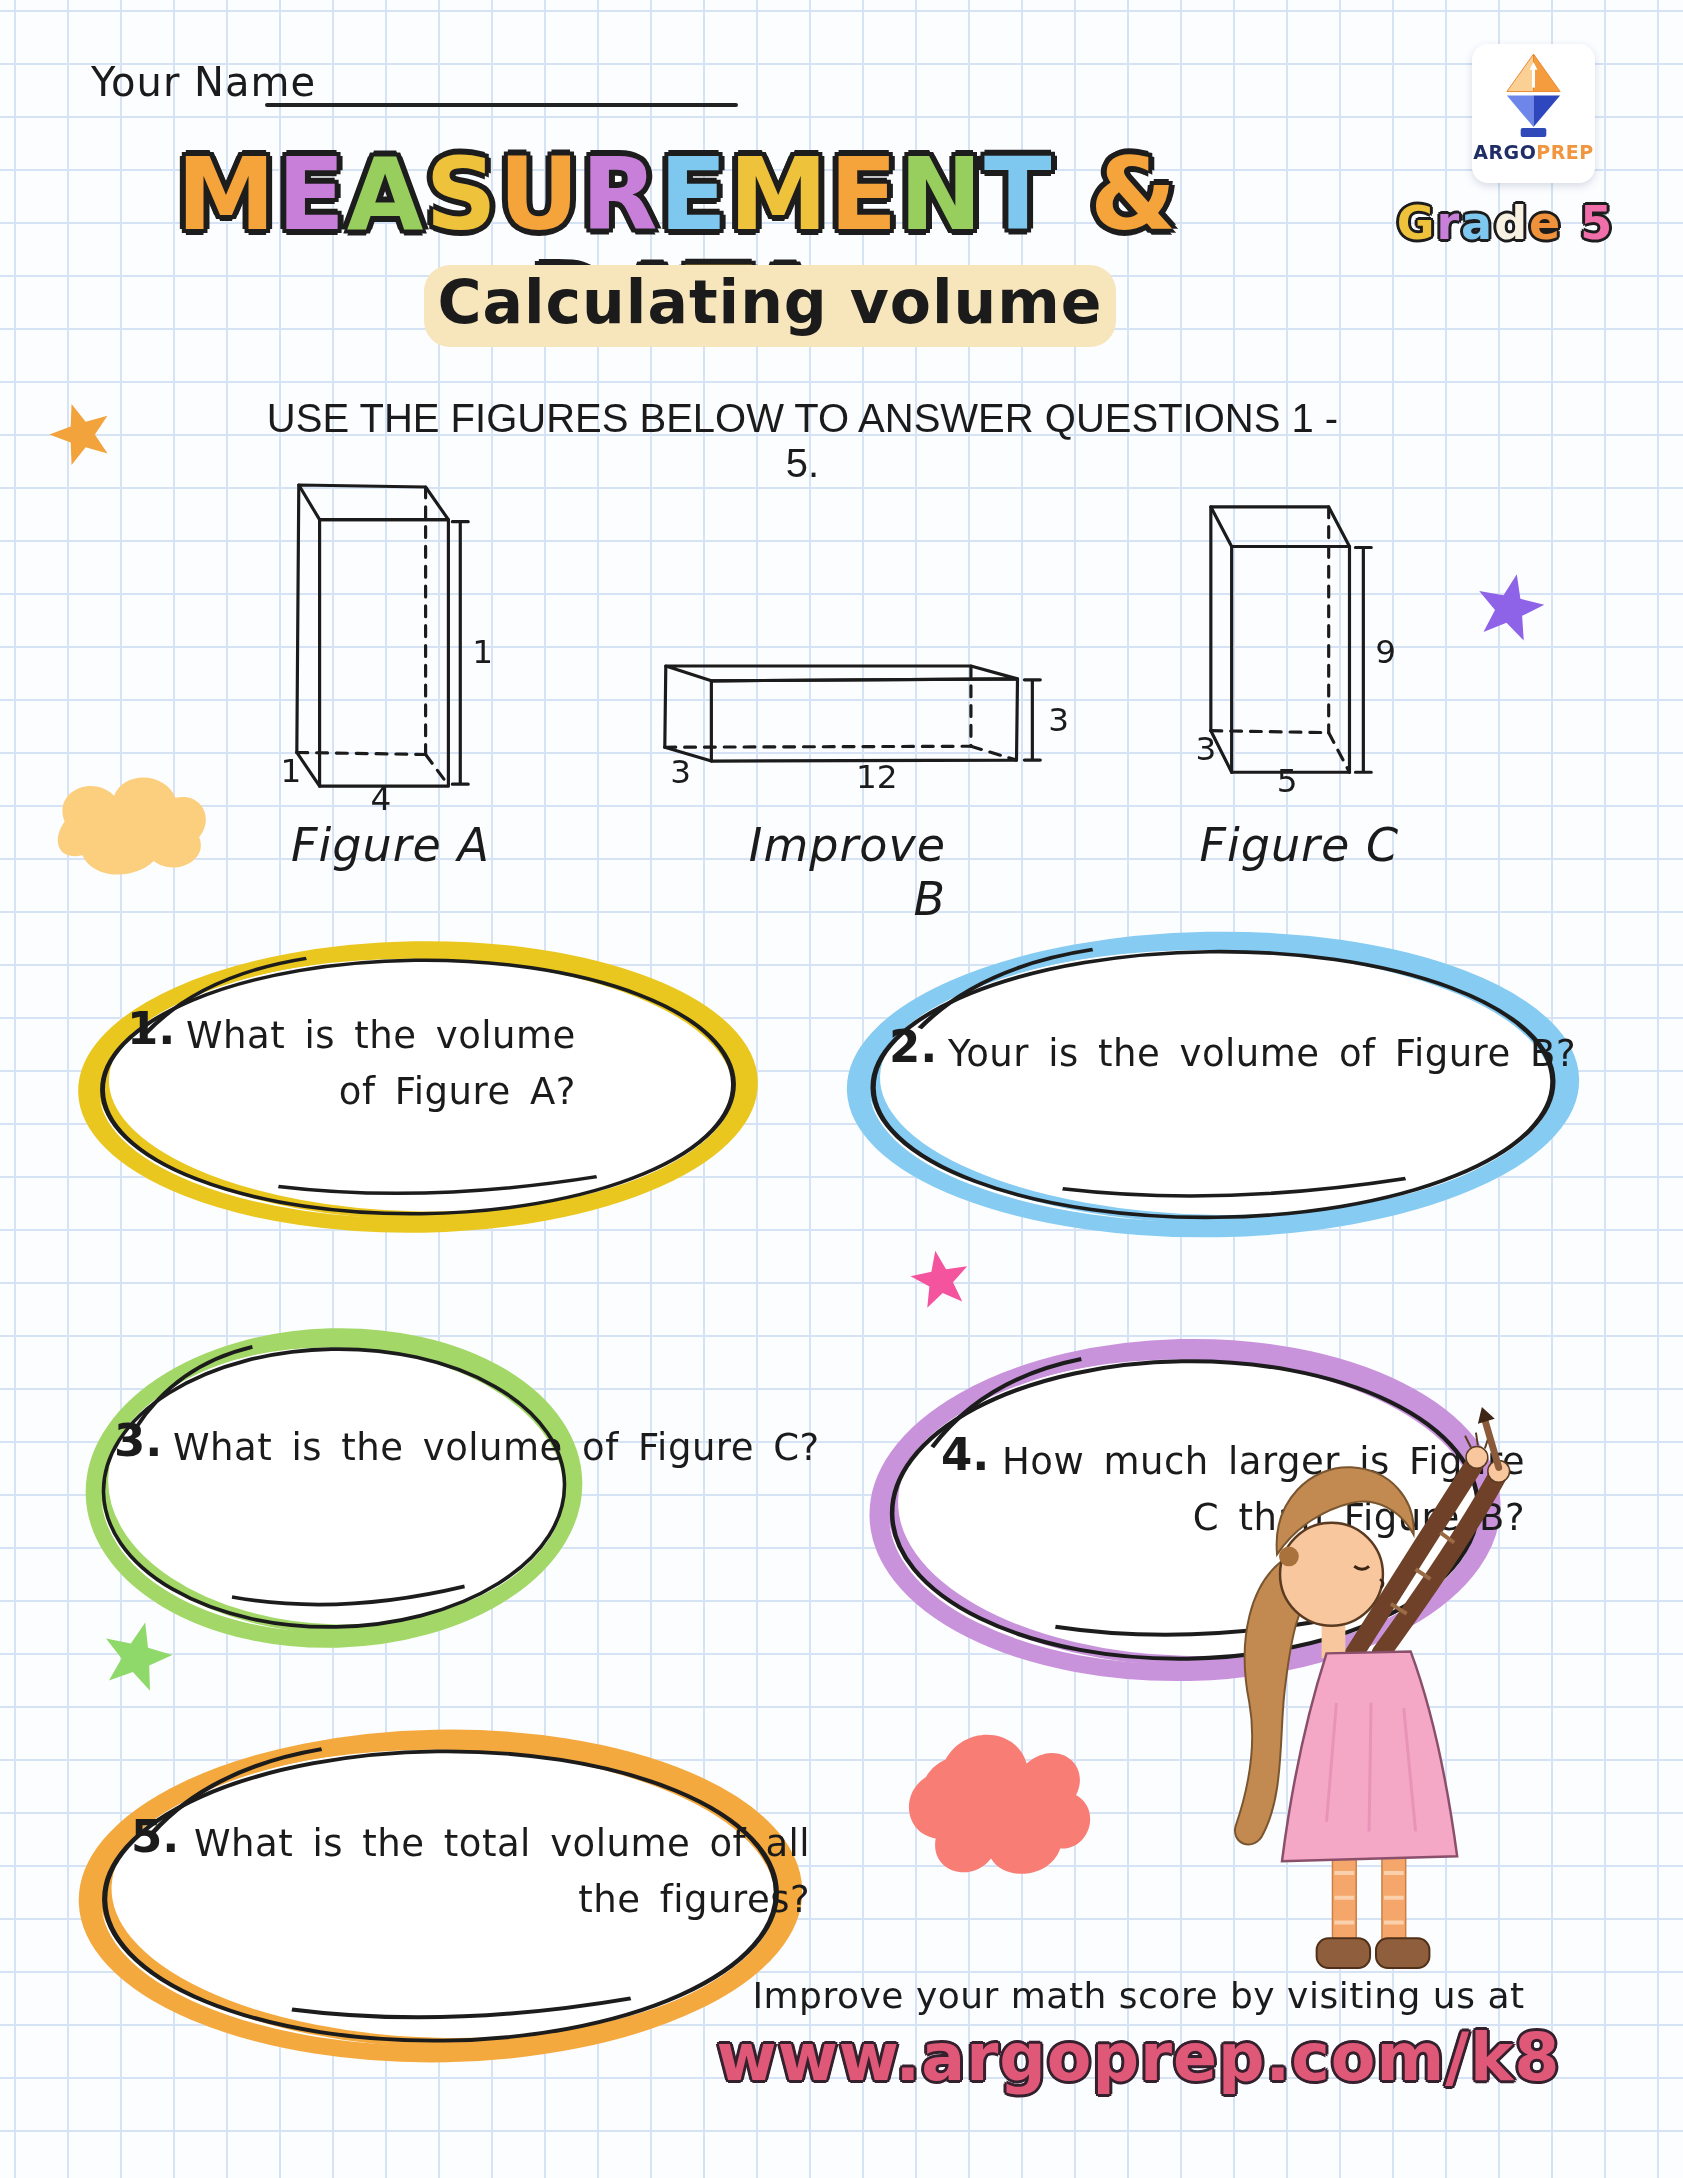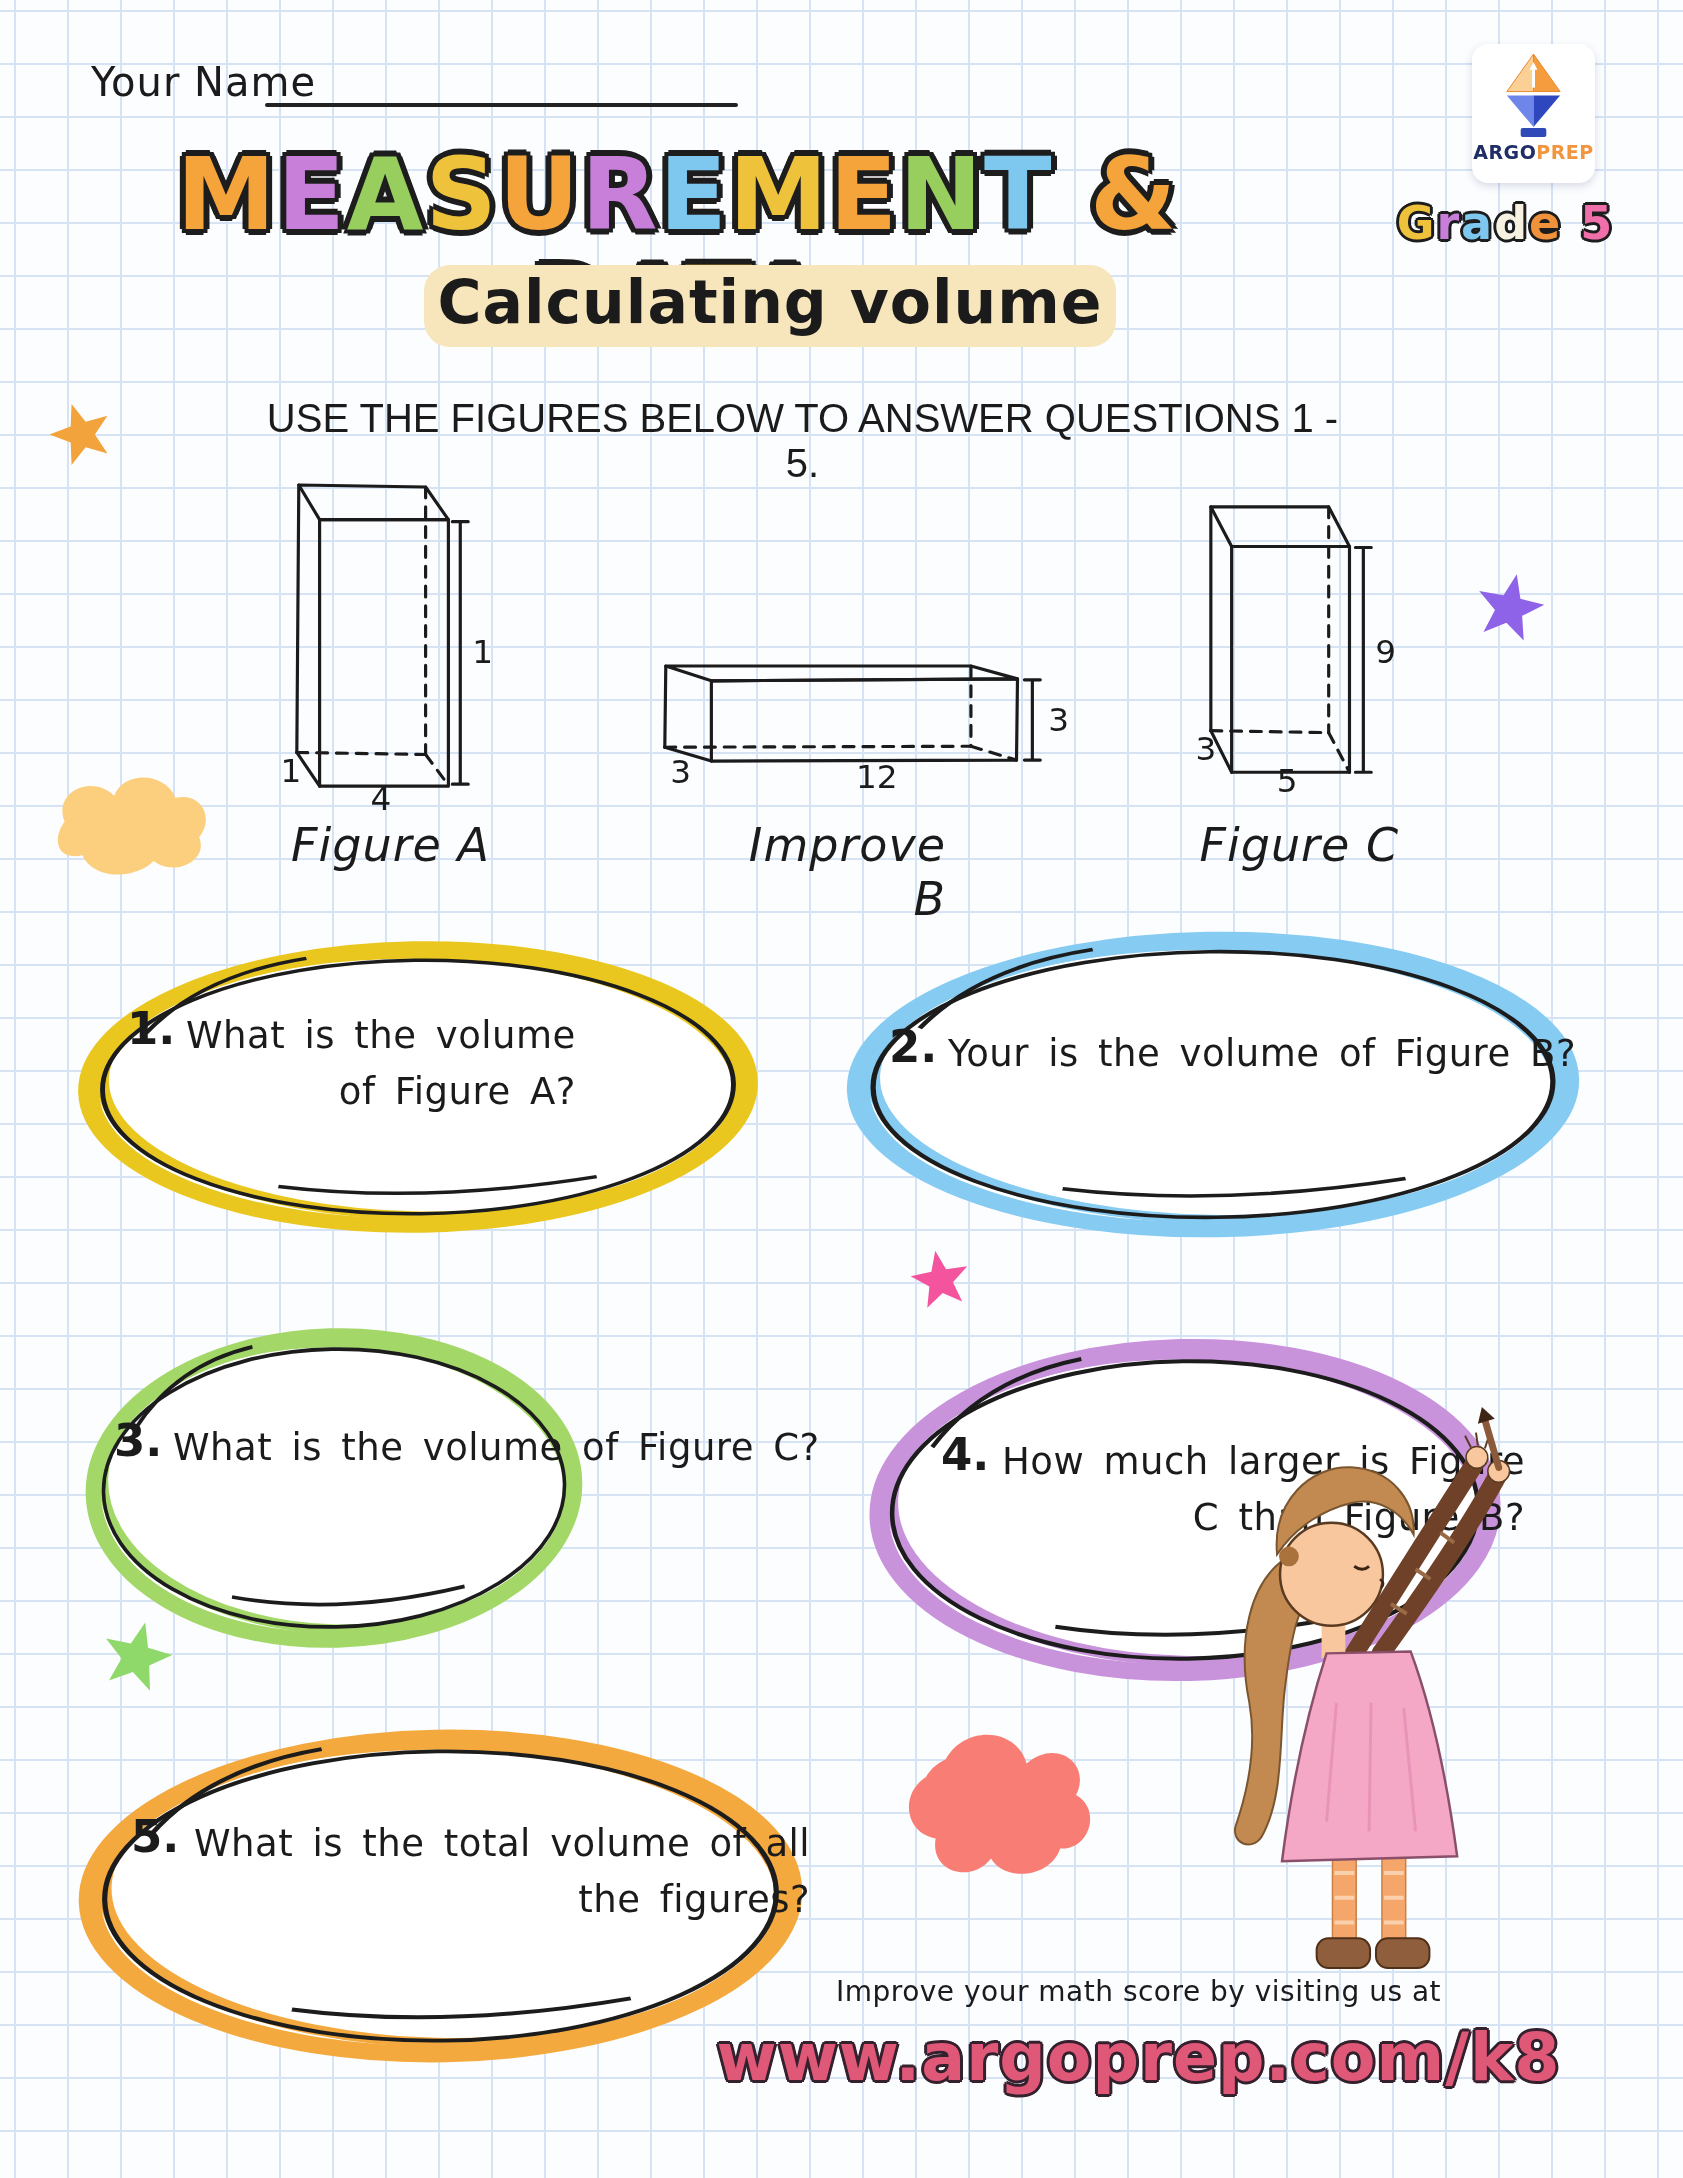--- a/index.html
+++ b/index.html
@@ -47,21 +47,21 @@
   .fig-svg path, .fig-svg line { stroke:#1b1b1b; stroke-width:3.2; fill:none;
                                  stroke-linejoin:round; stroke-linecap:round; }
   .fig-svg .dash { stroke-dasharray:11 9; }
   .fig-svg text { font-family:"DejaVu Sans", sans-serif; font-size:33px; fill:#1b1b1b; stroke:none; }
 
   .bubble-svg { width:100%; height:100%; display:block; }
   .q-num   { font-size:45px; font-weight:bold; }
   .q-lines { font-size:37px; line-height:56px; word-spacing:7px; letter-spacing:0.5px;text-align:right; }
 
   .footer-msg { left:693px; top:1975px; width:891px; text-align:center;
-                font-size:28px; letter-spacing:0.5px; }
+                font-size:36px; letter-spacing:0.5px; }
   .footer-url { left:683px; top:2020px; width:911px; text-align:center;
                 font-size:65px; font-weight:bold; letter-spacing:1px;
                 text-shadow:
                   3px 0 0 #35202e, -3px 0 0 #35202e, 0 3px 0 #35202e, 0 -3px 0 #35202e,
                   2px 2px 0 #35202e, -2px 2px 0 #35202e, 2px -2px 0 #35202e, -2px -2px 0 #35202e; }
 </style>
 </head>
 <body>
 
 <div class="page">

